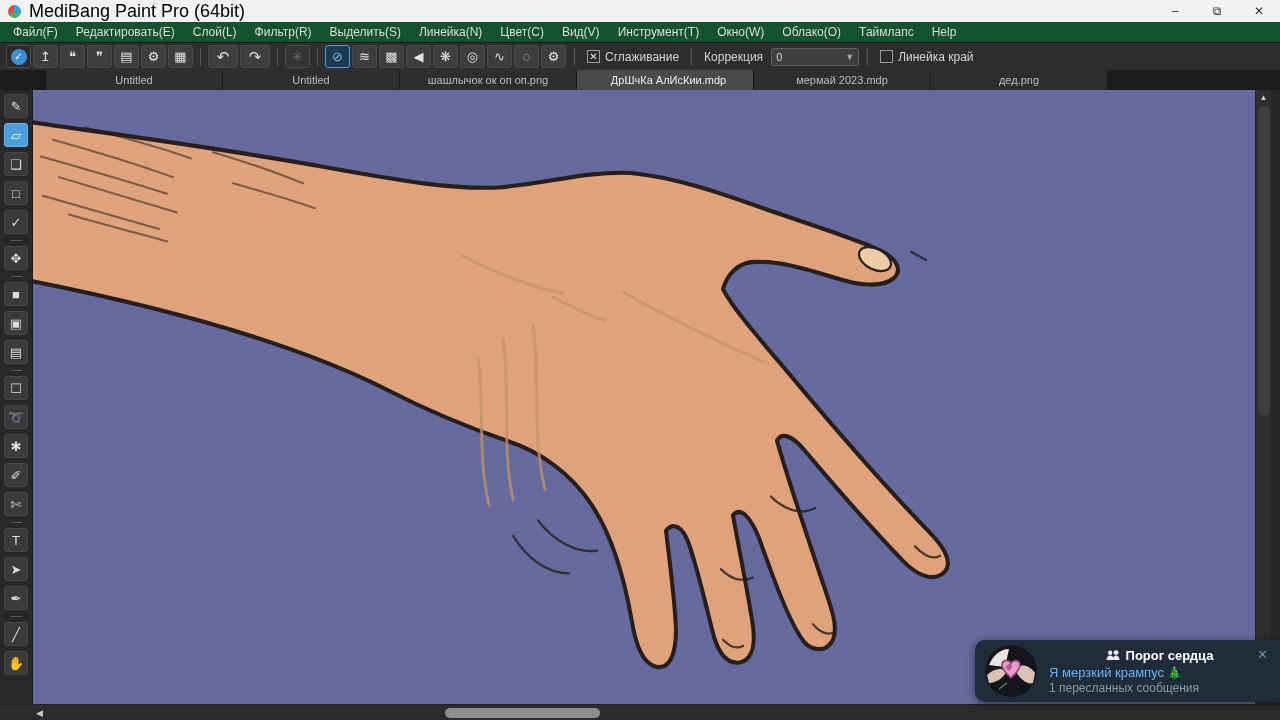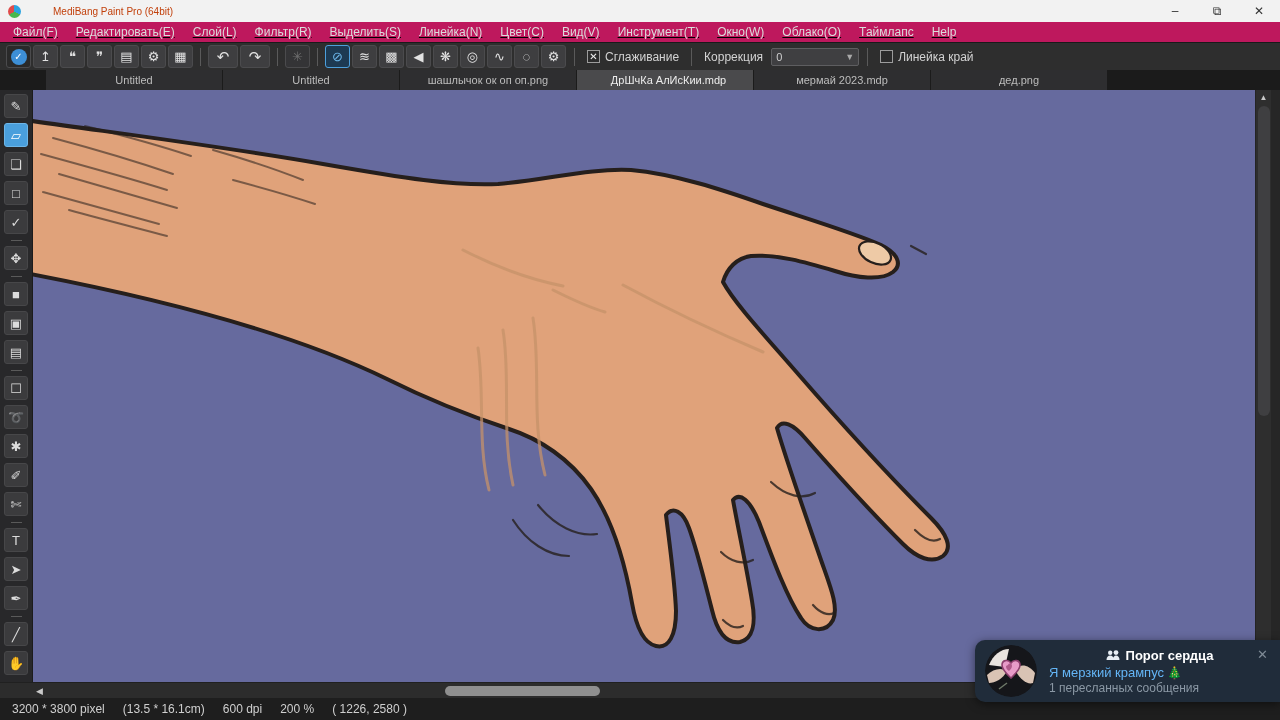--- a/index.html
+++ b/index.html
@@ -8,27 +8,27 @@
   }
   *{margin:0;padding:0;box-sizing:border-box;}
   html,body{width:1280px;height:720px;overflow:hidden;background:#1e1e1e;
     font-family:"Liberation Sans",sans-serif;-webkit-font-smoothing:antialiased;}
   .window{width:1280px;height:720px;display:flex;flex-direction:column;position:relative;}
 
   
   .titlebar{height:22px;background:#f2f2f2;display:flex;align-items:center;flex:none;}
   .app-icon{width:13px;height:13px;border-radius:50%;margin:0 8px 0 8px;
     background:conic-gradient(#2aa3e0 0 33%,#47b84c 33% 66%,#e04a4a 66% 100%);}
-  .title-text{font-size:10px;color:#c2410c;margin-left:24px;}
+  .title-text{font-size:18px;color:#000000;}
   .win-controls{margin-left:auto;display:flex;height:100%;}
   .win-btn{width:42px;height:100%;display:flex;align-items:center;justify-content:center;
     font-size:12px;color:#333;cursor:pointer;}
 
   
-  .menubar{height:20px;background:#be185d;display:flex;align-items:center;flex:none;padding-left:4px;text-decoration:underline;}
+  .menubar{height:20px;background:#14532d;display:flex;align-items:center;flex:none;padding-left:4px;}
   .menu-item{font-size:12px;color:#dcdcdc;padding:0 9px;line-height:20px;cursor:pointer;white-space:nowrap;}
 
   
   .toolbar{height:28px;background:#2e2e2e;border-top:1px solid #1a1a1a;display:flex;
     align-items:center;flex:none;padding-left:6px;gap:2px;}
   .tbar-group{display:flex;align-items:center;gap:2px;}
   .tbtn{width:25px;height:23px;background:#3e3e40;border:1px solid #4b4b4d;border-radius:3px;
     display:flex;align-items:center;justify-content:center;font-size:13px;color:#e2e2e2;cursor:pointer;flex:none;}
   .tbtn .glyph{pointer-events:none;}
   .tbtn.divider{width:1px;height:18px;background:#5a5a5a;border:none;border-radius:0;margin:0 5px;cursor:default;}
@@ -415,27 +415,20 @@
       <div class="sarrow down">▼</div>
     </div>
     <div class="rightstrip"></div>
   </div>
 
   <div class="hscroll">
     <span class="sarrow">◀</span>
     <div class="hthumb"></div>
   </div>
 
-  <div class="statusbar">
-    <span>3200 * 3800 pixel</span>
-    <span>(13.5 * 16.1cm)</span>
-    <span>600 dpi</span>
-    <span>200 %</span>
-    <span>( 1226, 2580 )</span>
-  </div>
 
   <div class="notification">
     <div class="avatar">
       <svg viewBox="0 0 52 52" width="52" height="52">
         <circle cx="26" cy="26" r="26" fill="#15161a"></circle>
         <path d="M4,20 C8,10 16,4 24,4 L20,22 Z" fill="#e9e4df"></path>
         <path d="M2,30 C8,24 16,22 22,26 C18,34 10,38 4,38 Z" fill="#d9c3b4"></path>
         <path d="M50,28 C44,20 36,18 30,24 C34,34 42,40 48,38 Z" fill="#d9c3b4"></path>
         <path d="M26,18 C29,14 35,15 35,20 C35,25 29,30 26,33 C23,30 17,25 17,20 C17,15 23,14 26,18 Z" fill="#e89bc8" stroke="#8c3f6d" stroke-width="1.6"></path>
         <path d="M23,20 C24,18 27,18 27,21 C27,23 25,25 24,26 C22,25 21,23 21,21 Z" fill="#b05a8a"></path>

